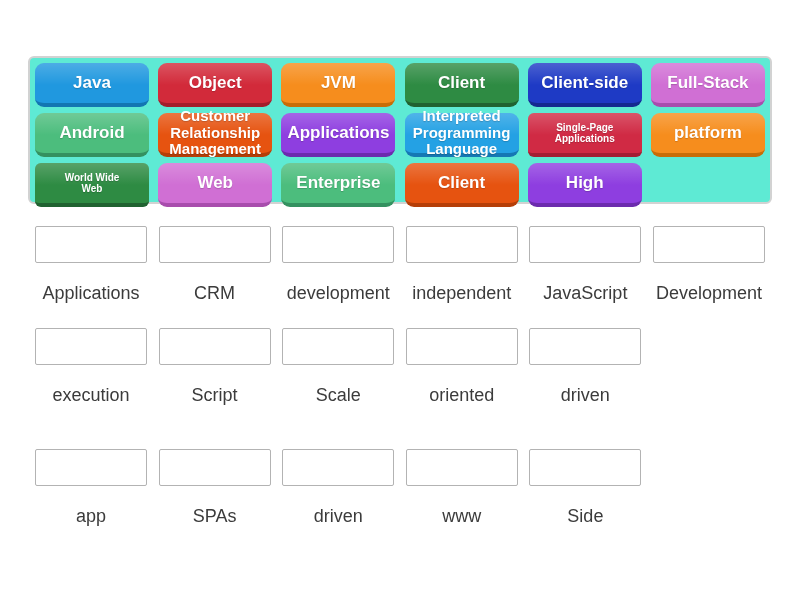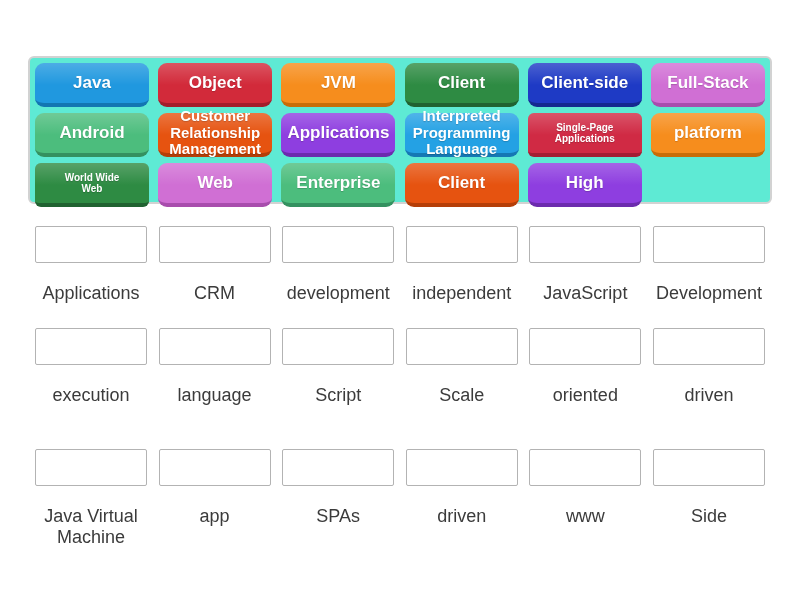--- a/index.html
+++ b/index.html
@@ -100,45 +100,37 @@
   </div>
 </div>
 
 <div class="answer-row" style="top:328px">
   <div class="cell">
     <div class="slot"></div>
     <div class="clue">execution</div>
   </div>
   <div class="cell">
     <div class="slot"></div>
-    <div class="clue">language</div>
-  </div>
-  <div class="cell">
-    <div class="slot"></div>
     <div class="clue">Script</div>
   </div>
   <div class="cell">
     <div class="slot"></div>
     <div class="clue">Scale</div>
   </div>
   <div class="cell">
     <div class="slot"></div>
     <div class="clue">oriented</div>
   </div>
   <div class="cell">
     <div class="slot"></div>
     <div class="clue">driven</div>
   </div>
 </div>
 
 <div class="answer-row" style="top:449px">
-  <div class="cell">
-    <div class="slot"></div>
-    <div class="clue">Java Virtual Machine</div>
-  </div>
   <div class="cell">
     <div class="slot"></div>
     <div class="clue">app</div>
   </div>
   <div class="cell">
     <div class="slot"></div>
     <div class="clue">SPAs</div>
   </div>
   <div class="cell">
     <div class="slot"></div>

